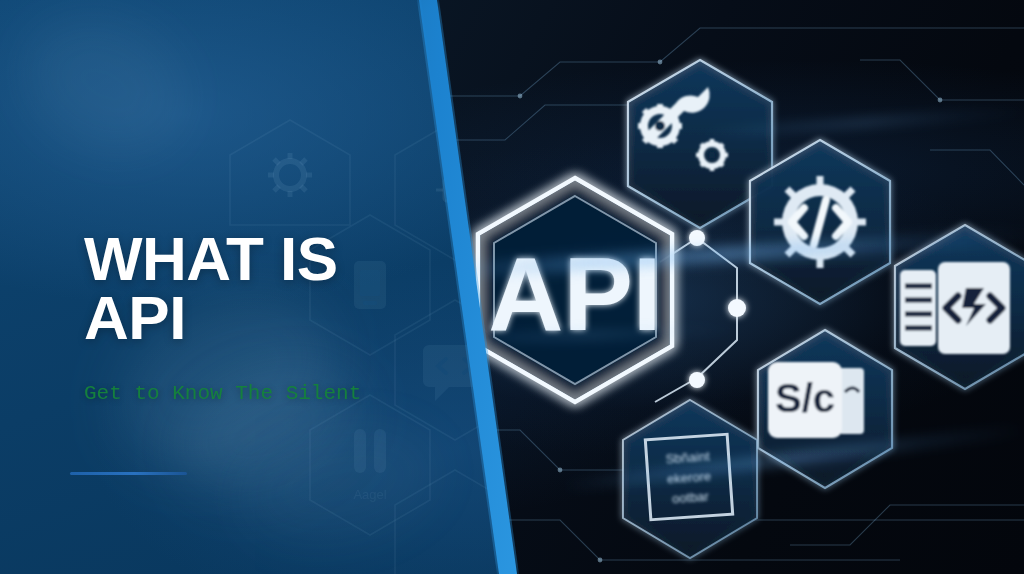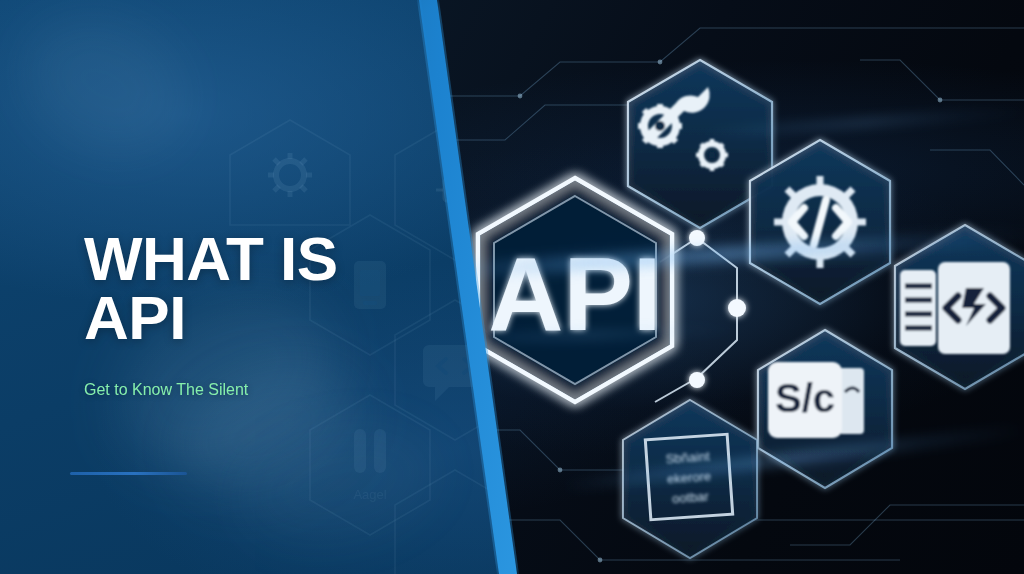--- a/index.html
+++ b/index.html
@@ -77,25 +77,26 @@
     color:#ffffff;
     font-size:62px;
     font-weight:bold;
     line-height:0.95;
     letter-spacing:-0.5px;
     text-shadow:0 2px 10px rgba(0,0,0,0.28);
   }
   .headline .l2 { display:block; }
   .subtitle {
     margin-top:31px;
-    color:#86efac;
-    font-size:16px;
+    color:#15803d;
+    font-size:21px;
     line-height:1.42;
     font-weight:normal;
     text-shadow:0 1px 6px rgba(0,0,0,0.30);
+    font-family:Liberation Mono, monospace;
   }
   .accent-rule {
     position:absolute; left:70px; top:472px;
     width:117px; height:3px;
     background:linear-gradient(90deg,#1f63ad 0%, #2a74c4 55%, #1b5596 100%);
     border-radius:2px; opacity:.95;
   }
 </style>
 </head>
 <body>

